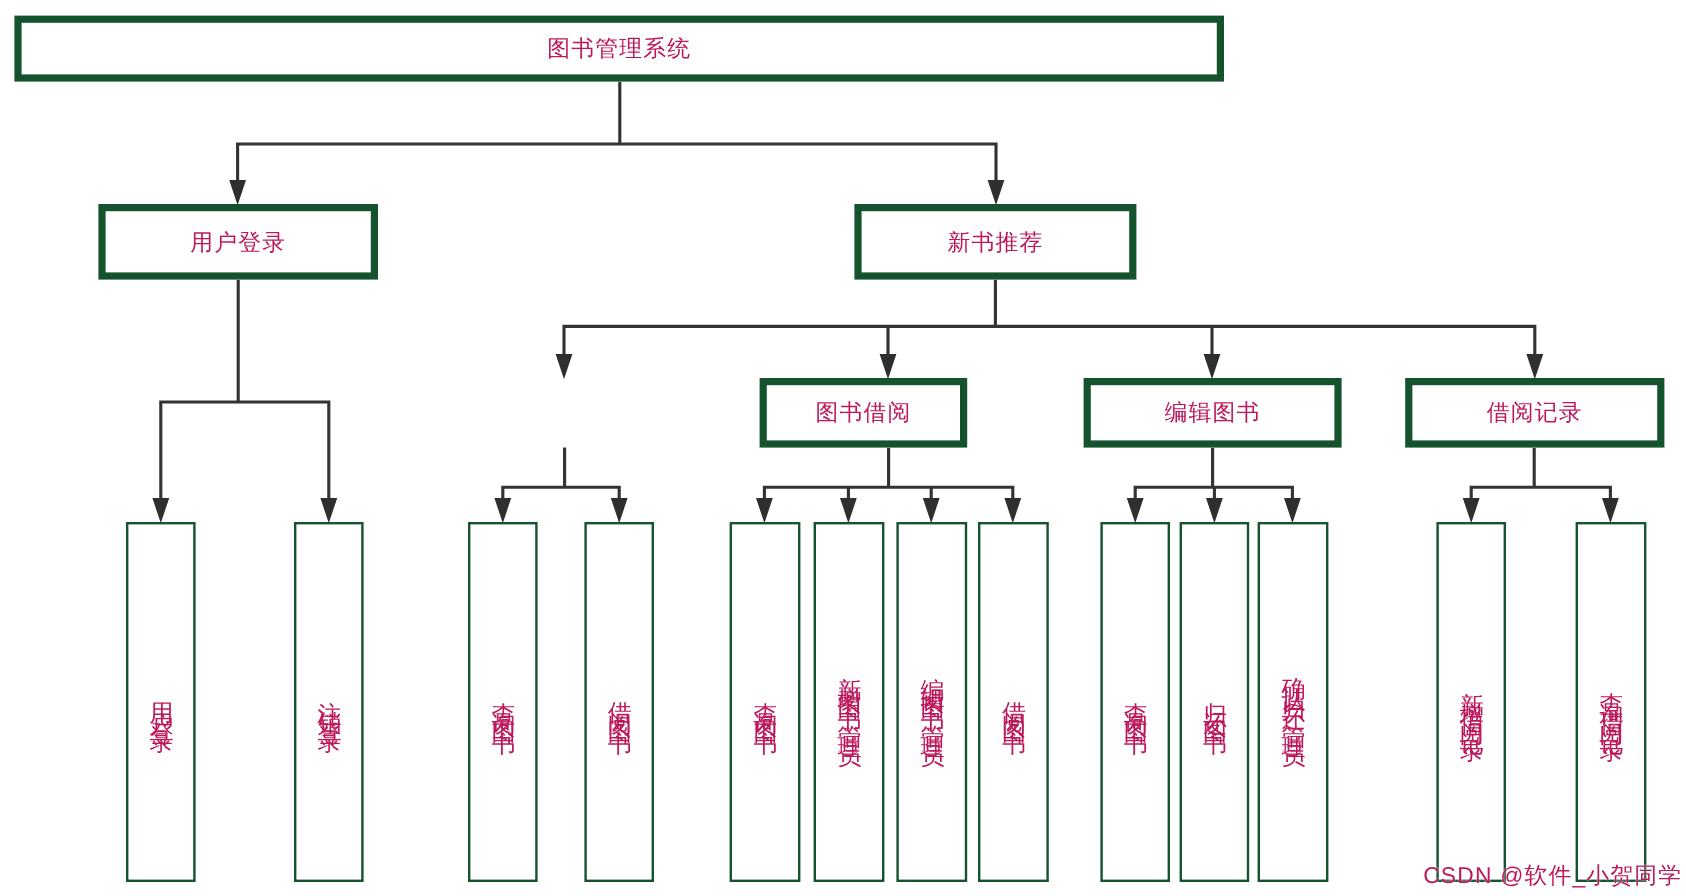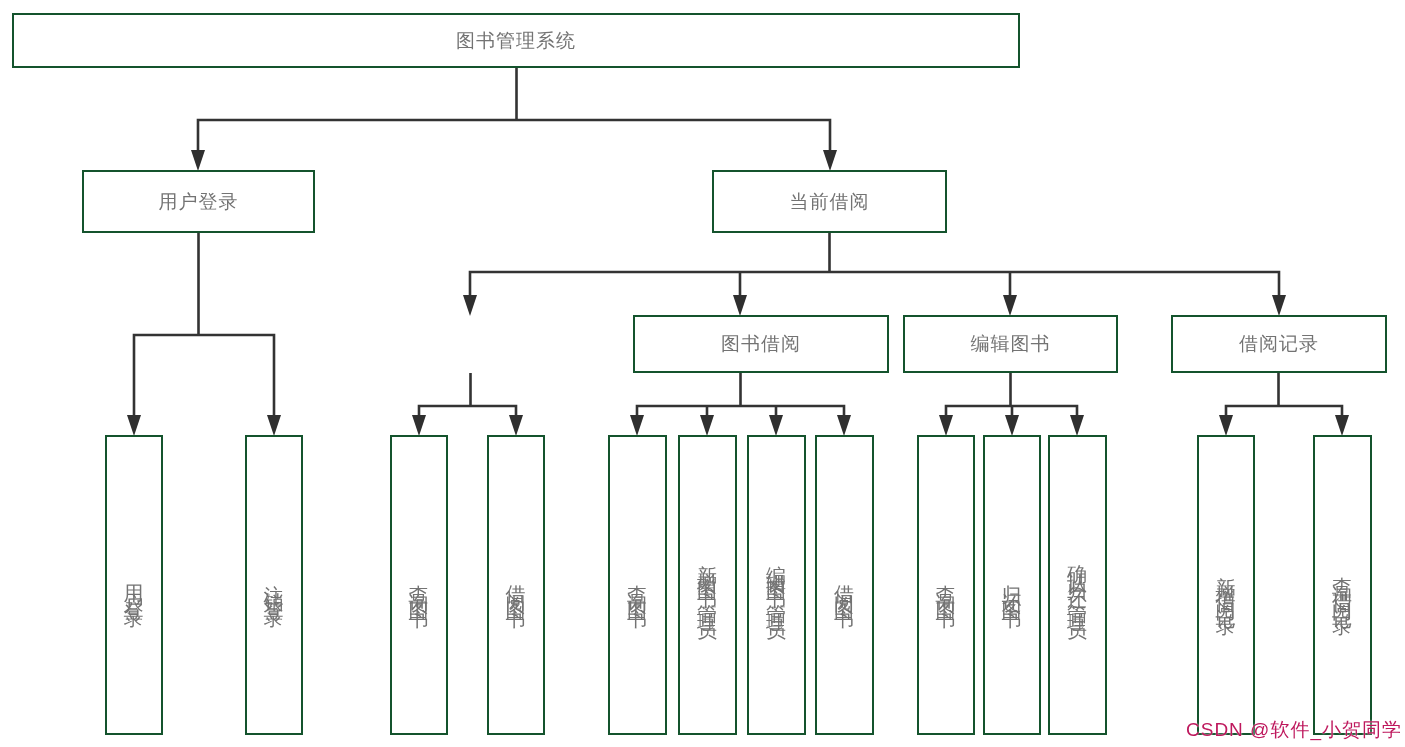--- a/index.html
+++ b/index.html
@@ -6,26 +6,26 @@
   #canvas{
     position:relative;
     width:1405px;height:747px;
     background:#ffffff;
     font-family:"Liberation Sans","DejaVu Sans",sans-serif;
     overflow:hidden;
   }
   .box{
     position:absolute;
     box-sizing:border-box;
-    border:2px solid #14532d;
+    border:6px solid #14532d;
     background:#ffffff;
     display:flex;
     align-items:center;
     justify-content:center;
-    color:#737373;
+    color:#be185d;
     z-index:2;
   }
   .box.h{font-size:19px;letter-spacing:1px;}
   .box.leaf{
     border-width:2.5px;
     font-size:20px;
   }
   .box.leaf .vtext{
     writing-mode:vertical-rl;
     text-orientation:mixed;
@@ -95,24 +95,24 @@
   </svg>
 
   <div class="box h" style="left:12px;top:13px;width:1008px;height:55px">
     <span>图书管理系统</span>
   </div>
 
   <div class="box h" style="left:82px;top:170px;width:233px;height:63px">
     <span>用户登录</span>
   </div>
   <div class="box h" style="left:712px;top:170px;width:235px;height:63px">
-    <span>当前借阅</span>
+    <span>新书推荐</span>
   </div>
 
-  <div class="box h" style="left:633px;top:315px;width:256px;height:58px">
+  <div class="box h" style="left:633px;top:315px;width:173px;height:58px">
     <span>图书借阅</span>
   </div>
   <div class="box h" style="left:903px;top:315px;width:215px;height:58px">
     <span>编辑图书</span>
   </div>
   <div class="box h" style="left:1171px;top:315px;width:216px;height:58px">
     <span>借阅记录</span>
   </div>
 
   <div class="box leaf" style="left:105px;top:435px;width:58px;height:300px">

